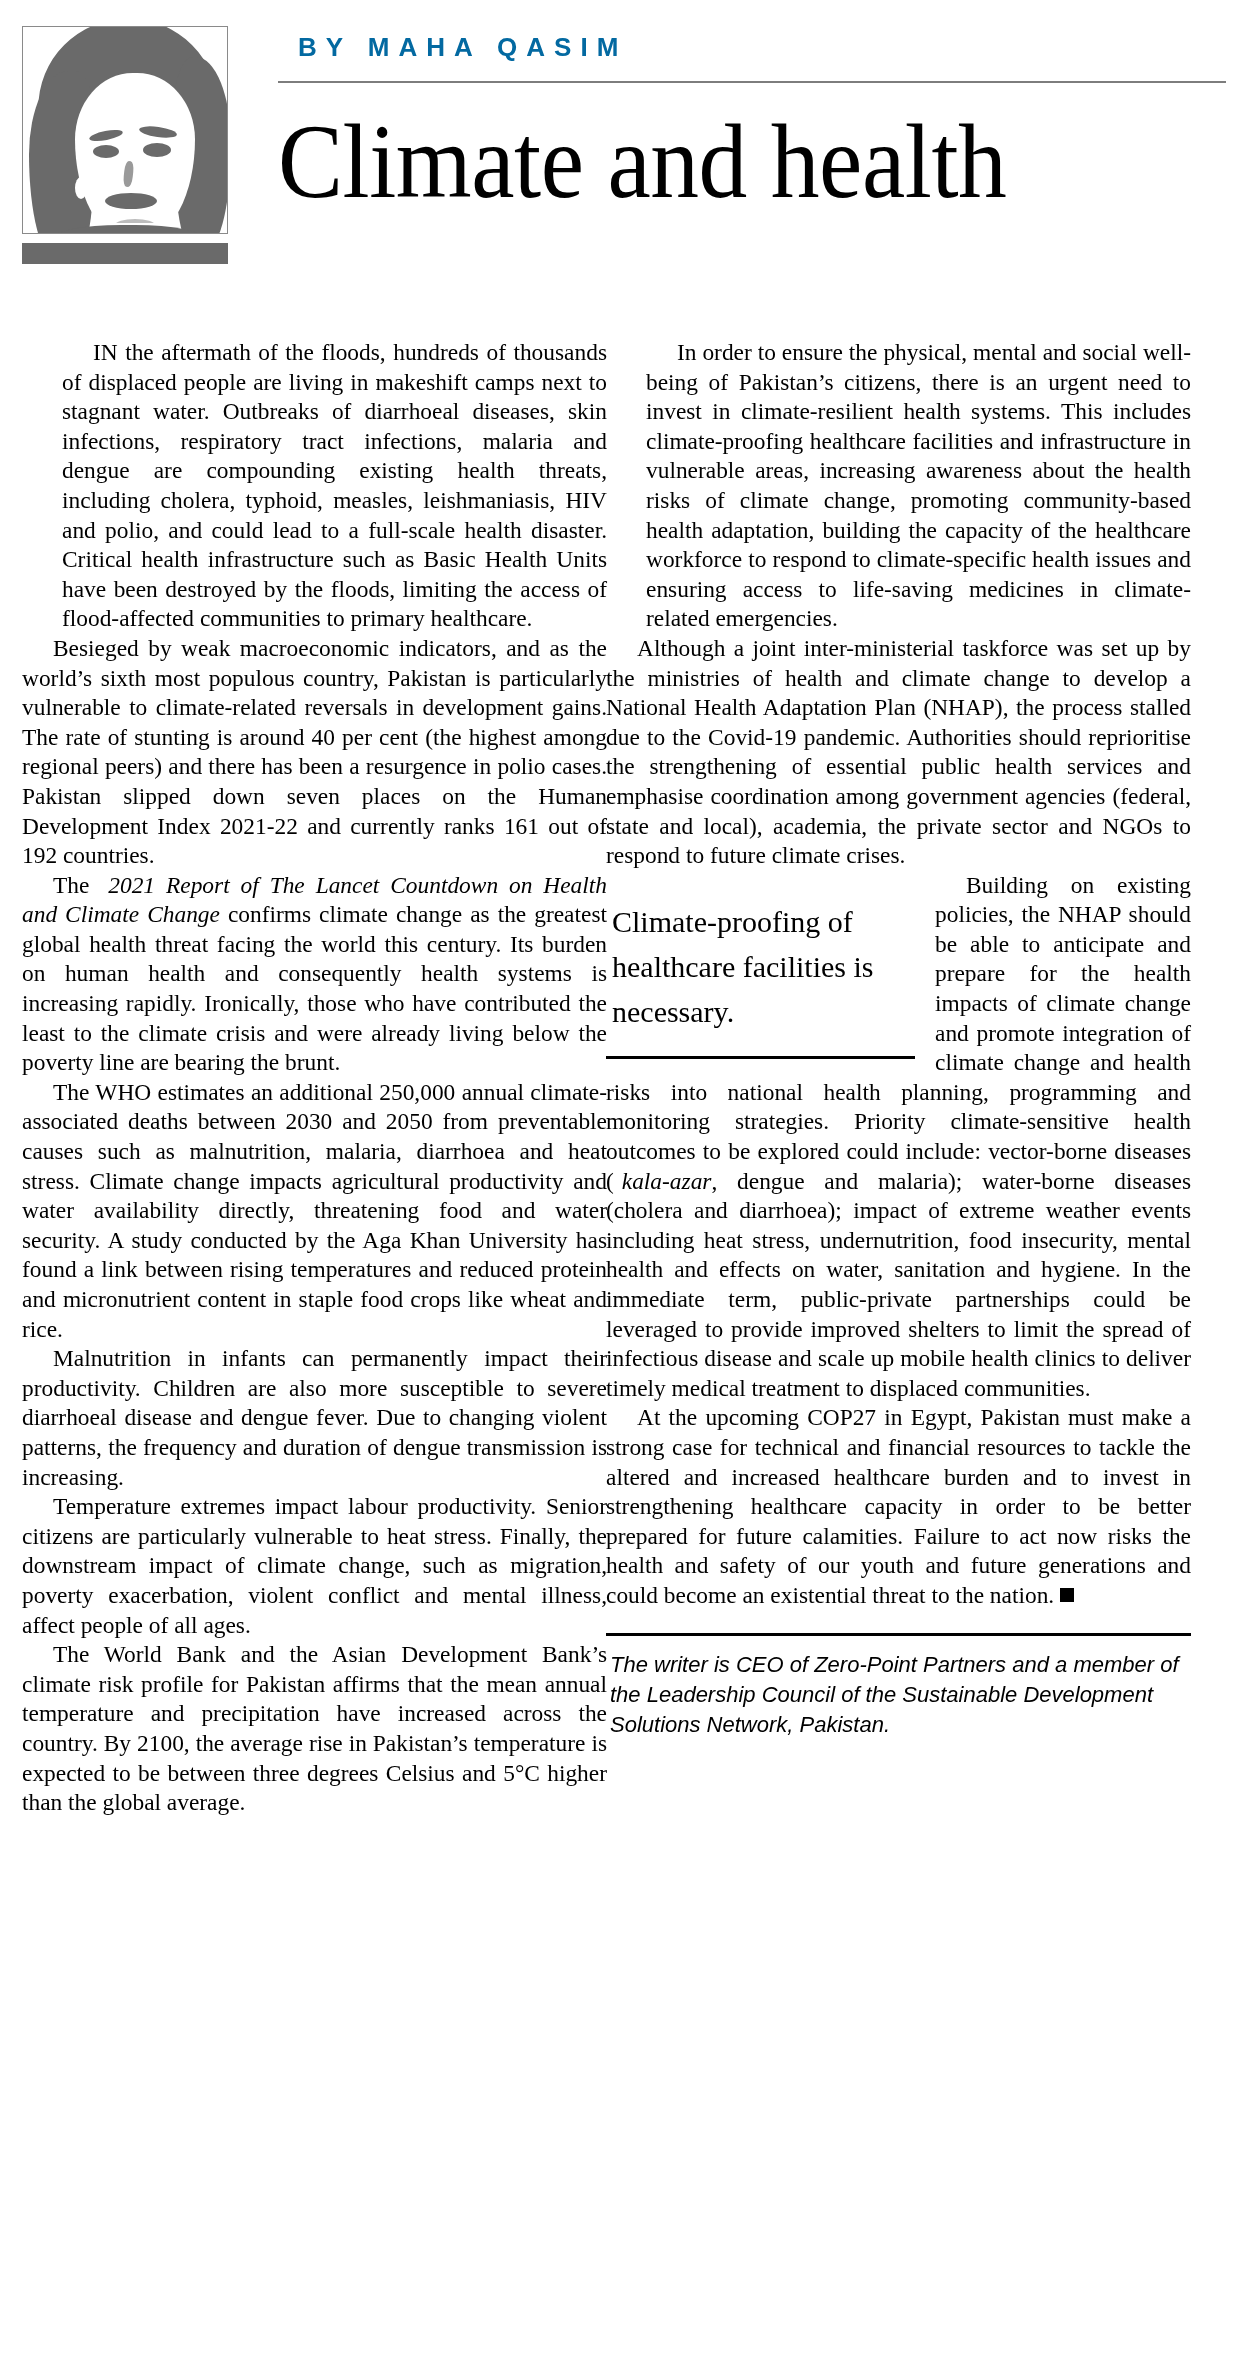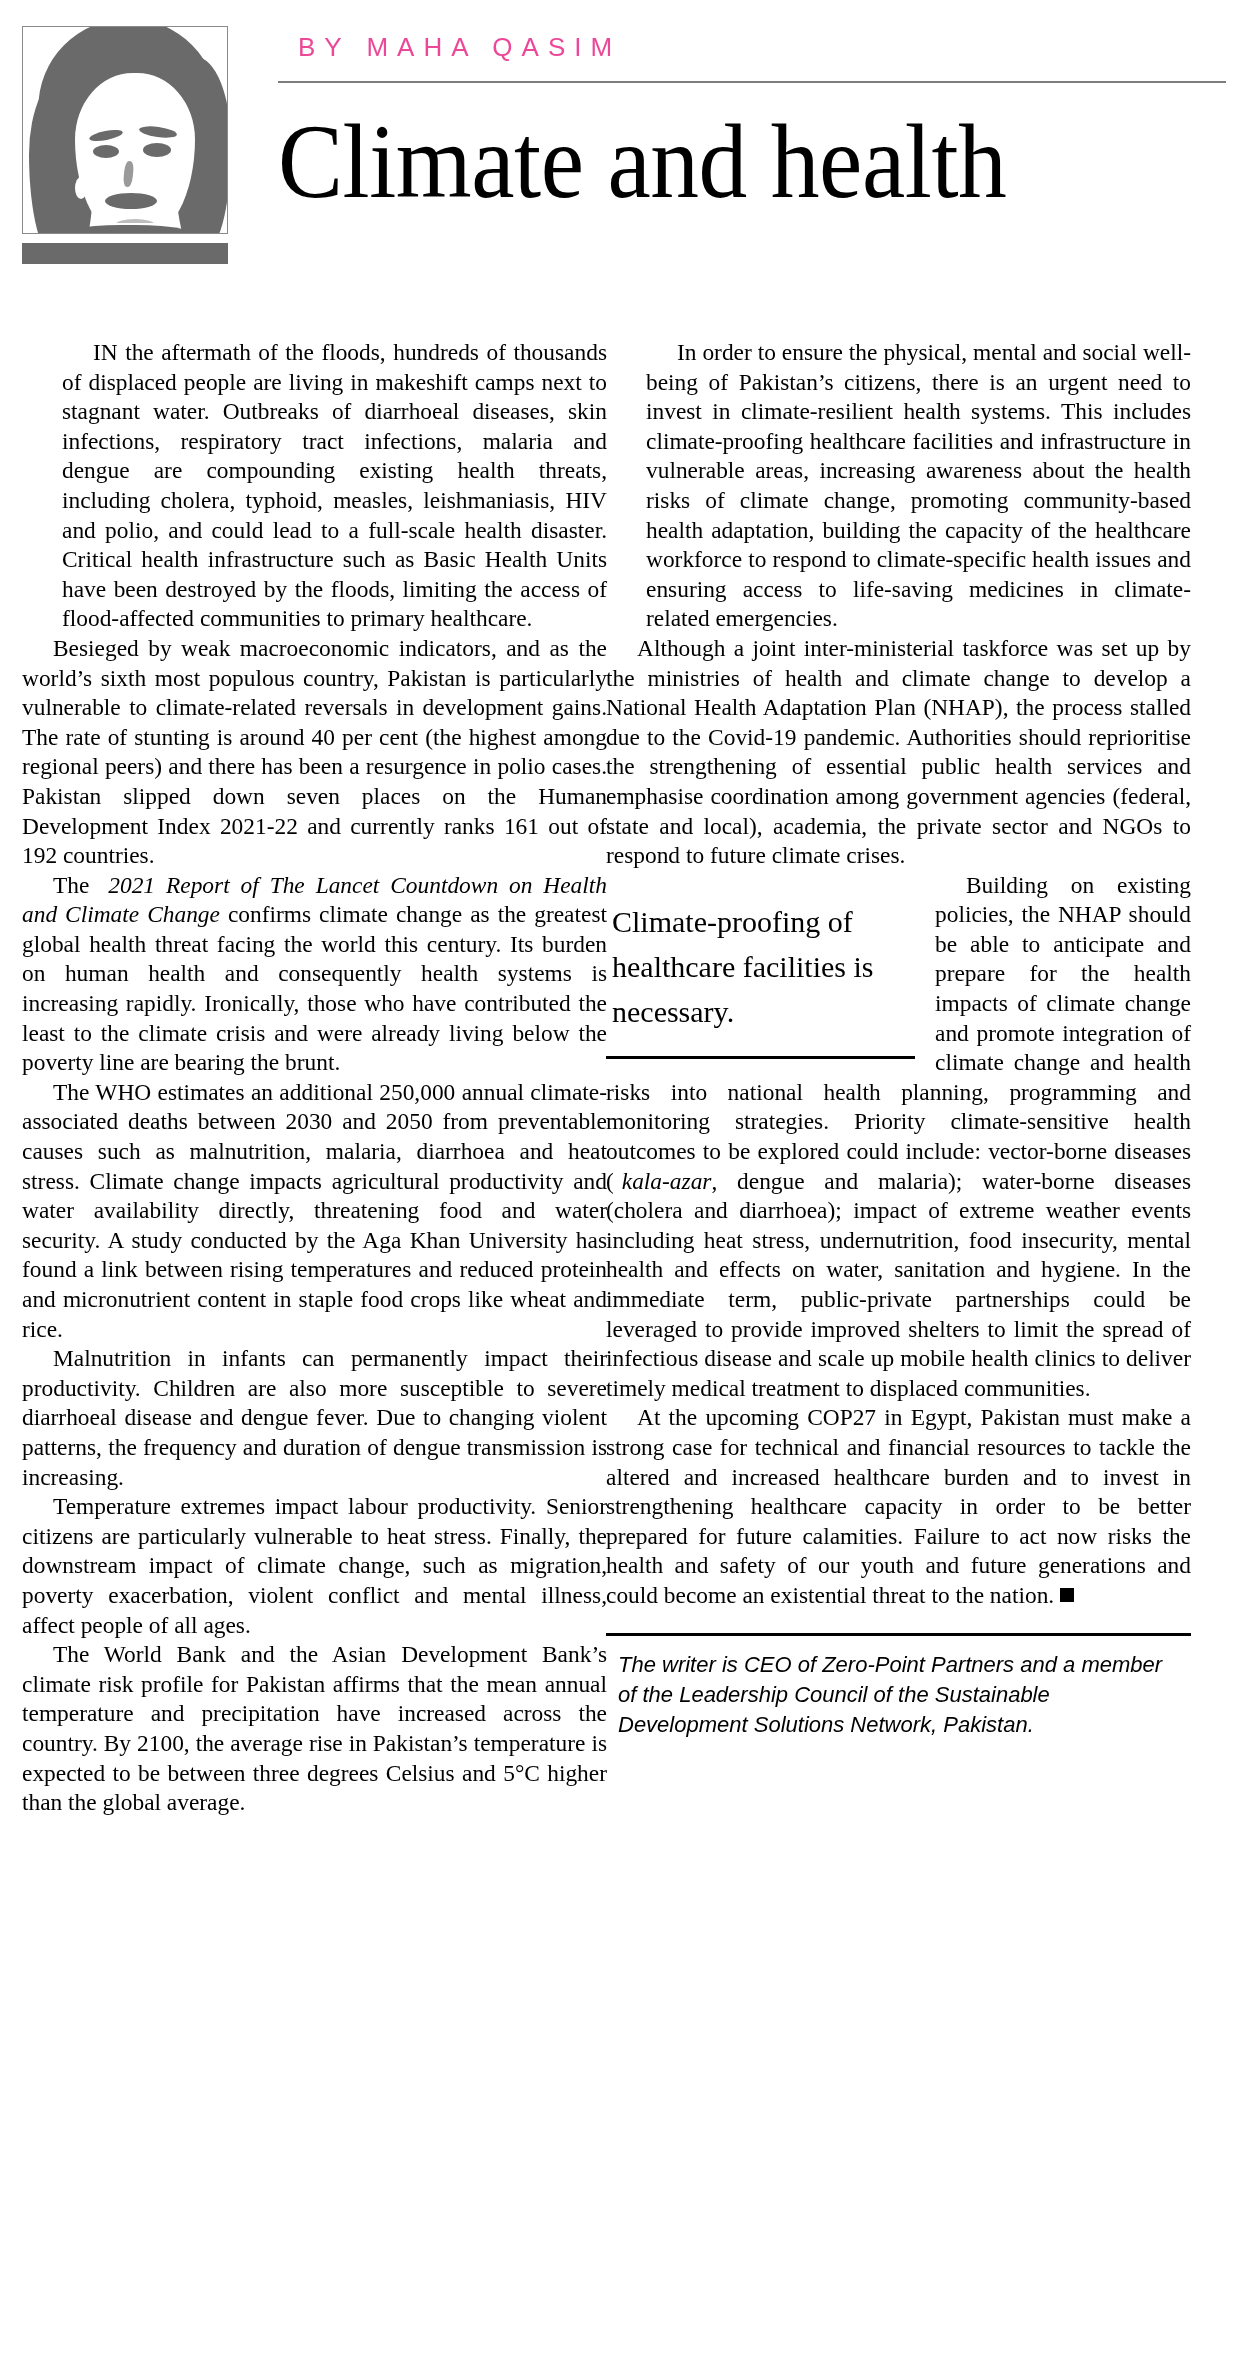--- a/index.html
+++ b/index.html
@@ -140,23 +140,23 @@
 
   .byline-block {
     position: absolute;
     left: 256px;
     top: 0;
     width: 948px;
   }
   .byline {
     font-family: "Liberation Sans", "DejaVu Sans", sans-serif;
     font-size: 26px;
-    font-weight: 400;
+    font-weight: 700;
     letter-spacing: 9px;
-    color: #ec4899;
+    color: #0369a1;
     padding-left: 20px;
     padding-top: 6px;
     white-space: nowrap;
   }
   .byline-rule {
     margin-top: 18px;
     width: 948px;
     height: 2px;
     background: #7d7d7d;
   }
@@ -238,21 +238,21 @@
     width: 585px;
     height: 3px;
     background: #000;
     margin: 22px 0 14px 0;
   }
   .bio {
     font-family: "Liberation Sans", "DejaVu Sans", sans-serif;
     font-style: italic;
     font-size: 22px;
     line-height: 30px;
-    margin: 12px;
+    margin: 4px;
     text-indent: 0;
     text-align: left;
   }
 </style>
 </head>
 <body>
 
 <div class="page">
 
   <div class="masthead">

